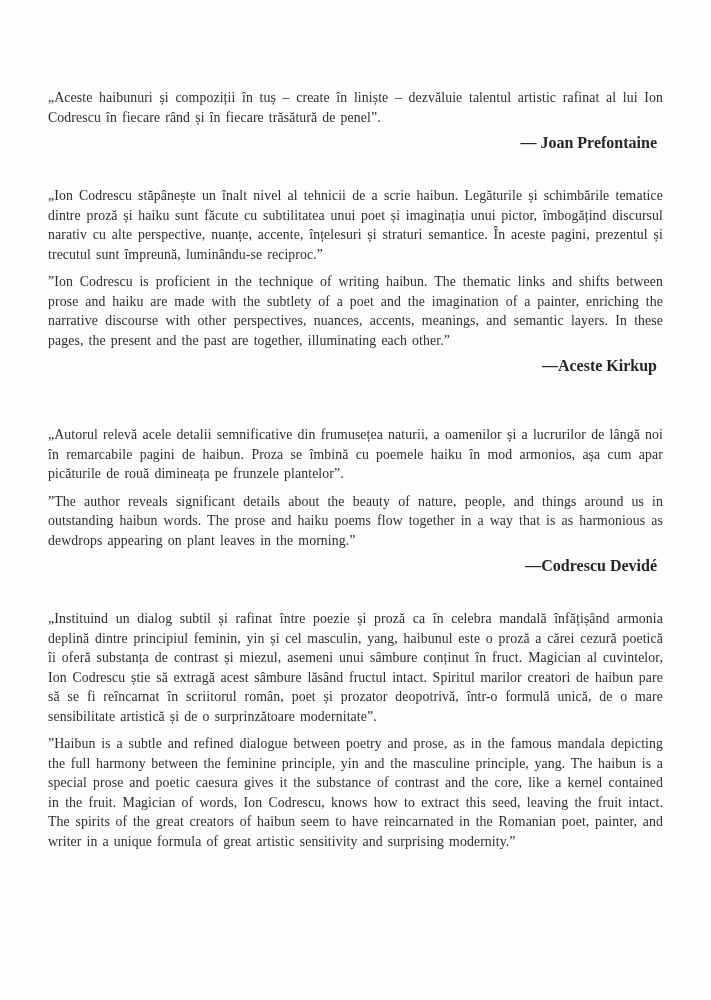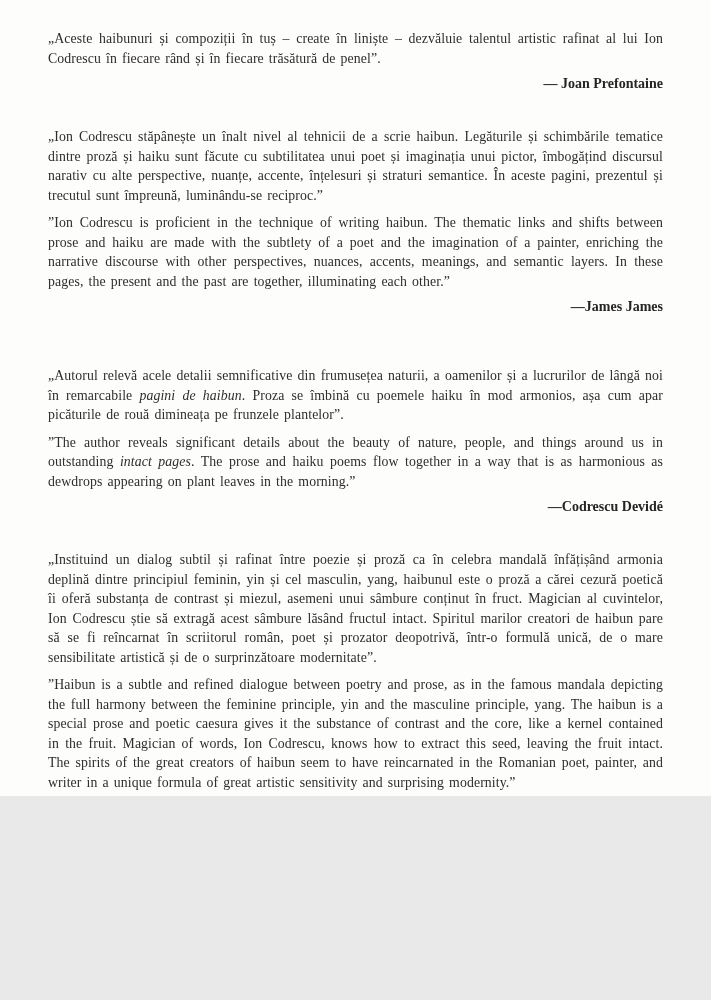--- a/index.html
+++ b/index.html
@@ -9,66 +9,66 @@
   }
   body {
     width: 711px;
     height: 1000px;
     overflow: hidden;
     font-family: "Liberation Serif", "DejaVu Serif", serif;
   }
   .page {
     box-sizing: border-box;
     width: 711px;
-    height: 796px;
+    height: 1000px;
     background: #fdfdfc;
-    padding: 29px 48px 20px 48px;
+    padding: 88px 48px 20px 48px;
     color: #2e2d2b;
   }
   .blurb { margin: 0; }
   .blurb + .blurb { margin-top: 34px; }
   .blurb.gap-lg { margin-top: 50px; }
   .para {
     margin: 0;
     font-size: 13.8px;
     line-height: 19.5px;
     text-align: justify;
     letter-spacing: 0.1px;
     word-spacing: 1.5px;
   }
   .para.en { margin-top: 8px; }
   .attribution {
-    margin: 6px 0 0 0;
-    font-size: 14px;
+    margin: 6px 6px 0 0;
+    font-size: 16px;
     line-height: 19px;
     font-weight: bold;
     text-align: right;
     color: #262524;
   }
-  .italic { font-style: italic; }
+  .italic { }
 </style>
 </head>
 <body>
 
 <div class="page">
 
   <section class="blurb">
     <p class="para ro">„Aceste haibunuri și compoziții în tuș – create în liniște – dezvăluie talentul artistic rafinat al lui Ion Codrescu în fiecare rând și în fiecare trăsătură de penel”.</p>
     <p class="attribution">— Joan Prefontaine</p>
   </section>
 
   <section class="blurb">
     <p class="para ro">„Ion Codrescu stăpânește un înalt nivel al tehnicii de a scrie haibun. Legăturile și schimbările tematice dintre proză și haiku sunt făcute cu subtilitatea unui poet și imaginația unui pictor, îmbogățind discursul narativ cu alte perspective, nuanțe, accente, înțelesuri și straturi semantice. În aceste pagini, prezentul și trecutul sunt împreună, luminându-se reciproc.”</p>
     <p class="para en">”Ion Codrescu is proficient in the technique of writing haibun. The thematic links and shifts between prose and haiku are made with the subtlety of a poet and the imagination of a painter, enriching the narrative discourse with other perspectives, nuances, accents, meanings, and semantic layers. In these pages, the present and the past are together, illuminating each other.”</p>
-    <p class="attribution">—James James</p>
+    <p class="attribution">—Aceste Kirkup</p>
   </section>
 
   <section class="blurb gap-lg">
     <p class="para ro"><span>„Autorul relevă acele detalii semnificative din frumusețea naturii, a oamenilor și a lucrurilor de lângă noi în remarcabile </span><span class="italic">pagini de haibun</span><span>. Proza se îmbină cu poemele haiku în mod armonios, așa cum apar picăturile de rouă dimineața pe frunzele plantelor”.</span></p>
-    <p class="para en"><span>”The author reveals significant details about the beauty of nature, people, and things around us in outstanding </span><span class="italic">intact pages</span><span>. The prose and haiku poems flow together in a way that is as harmonious as dewdrops appearing on plant leaves in the morning.”</span></p>
+    <p class="para en"><span>”The author reveals significant details about the beauty of nature, people, and things around us in outstanding </span><span class="italic">haibun words</span><span>. The prose and haiku poems flow together in a way that is as harmonious as dewdrops appearing on plant leaves in the morning.”</span></p>
     <p class="attribution">—Codrescu Devidé</p>
   </section>
 
   <section class="blurb">
     <p class="para ro">„Instituind un dialog subtil și rafinat între poezie și proză ca în celebra mandală înfățișând armonia deplină dintre principiul feminin, yin și cel masculin, yang, haibunul este o proză a cărei cezură poetică îi oferă substanța de contrast și miezul, asemeni unui sâmbure conținut în fruct. Magician al cuvintelor, Ion Codrescu știe să extragă acest sâmbure lăsând fructul intact. Spiritul marilor creatori de haibun pare să se fi reîncarnat în scriitorul român, poet și prozator deopotrivă, într-o formulă unică, de o mare sensibilitate artistică și de o surprinzătoare modernitate”.</p>
     <p class="para en">”Haibun is a subtle and refined dialogue between poetry and prose, as in the famous mandala depicting the full harmony between the feminine principle, yin and the masculine principle, yang. The haibun is a special prose and poetic caesura gives it the substance of contrast and the core, like a kernel contained in the fruit. Magician of words, Ion Codrescu, knows how to extract this seed, leaving the fruit intact. The spirits of the great creators of haibun seem to have reincarnated in the Romanian poet, painter, and writer in a unique formula of great artistic sensitivity and surprising modernity.”</p>
   </section>
 
 </div>
 

